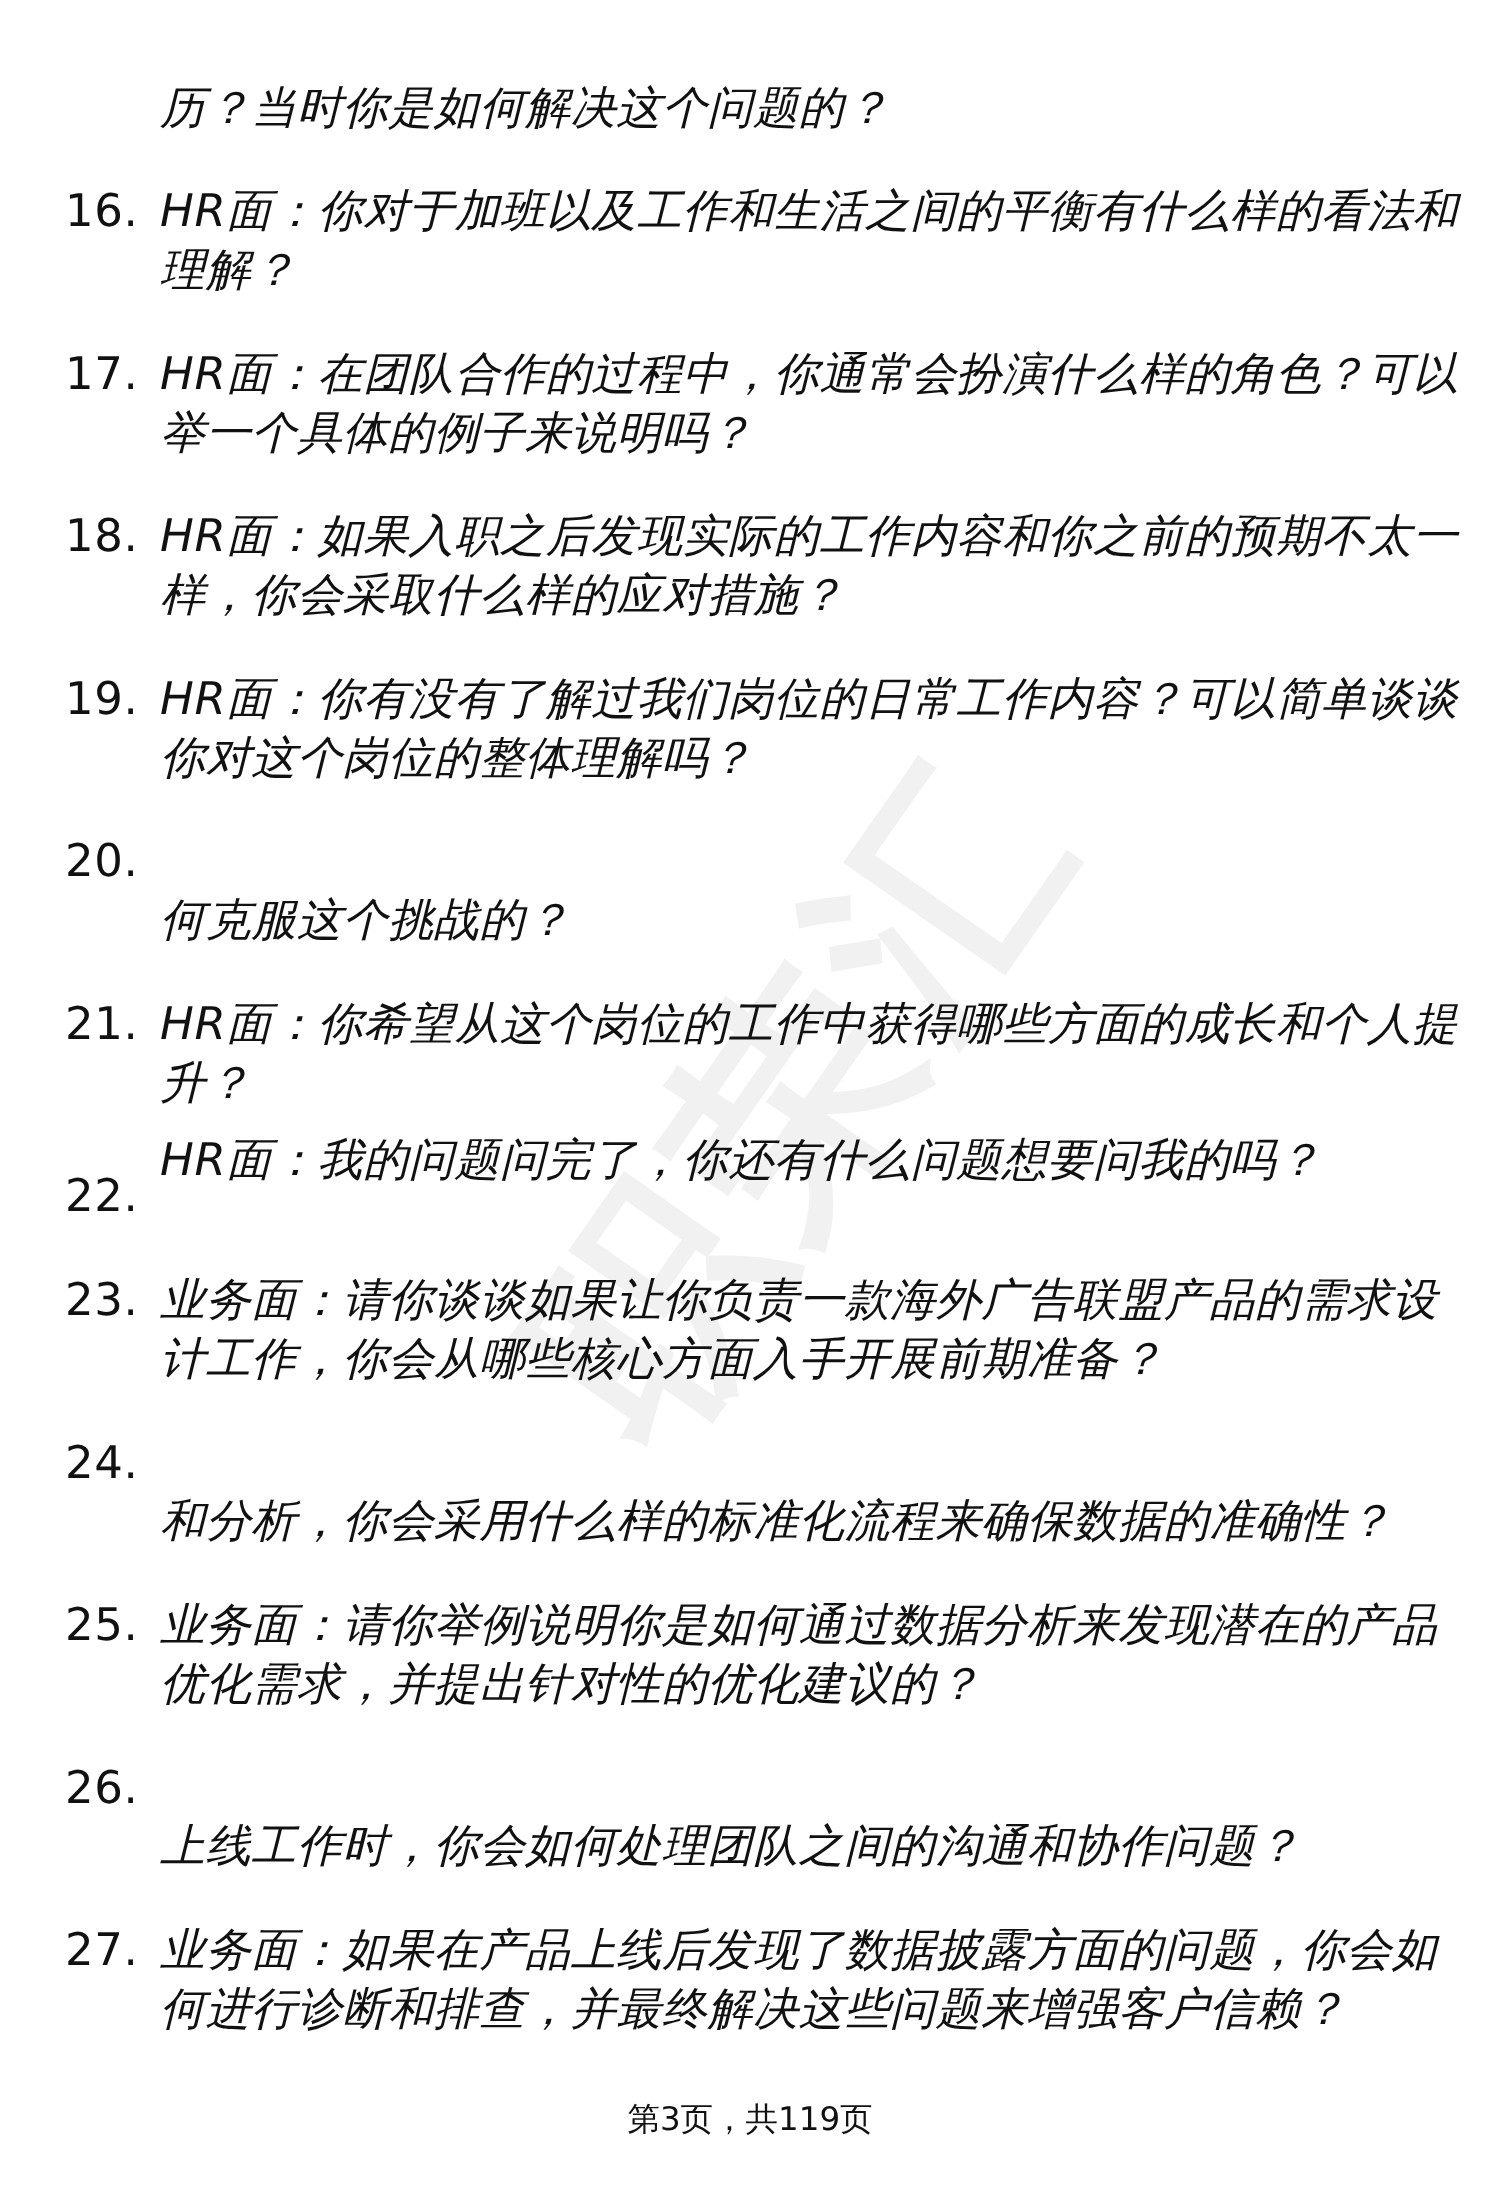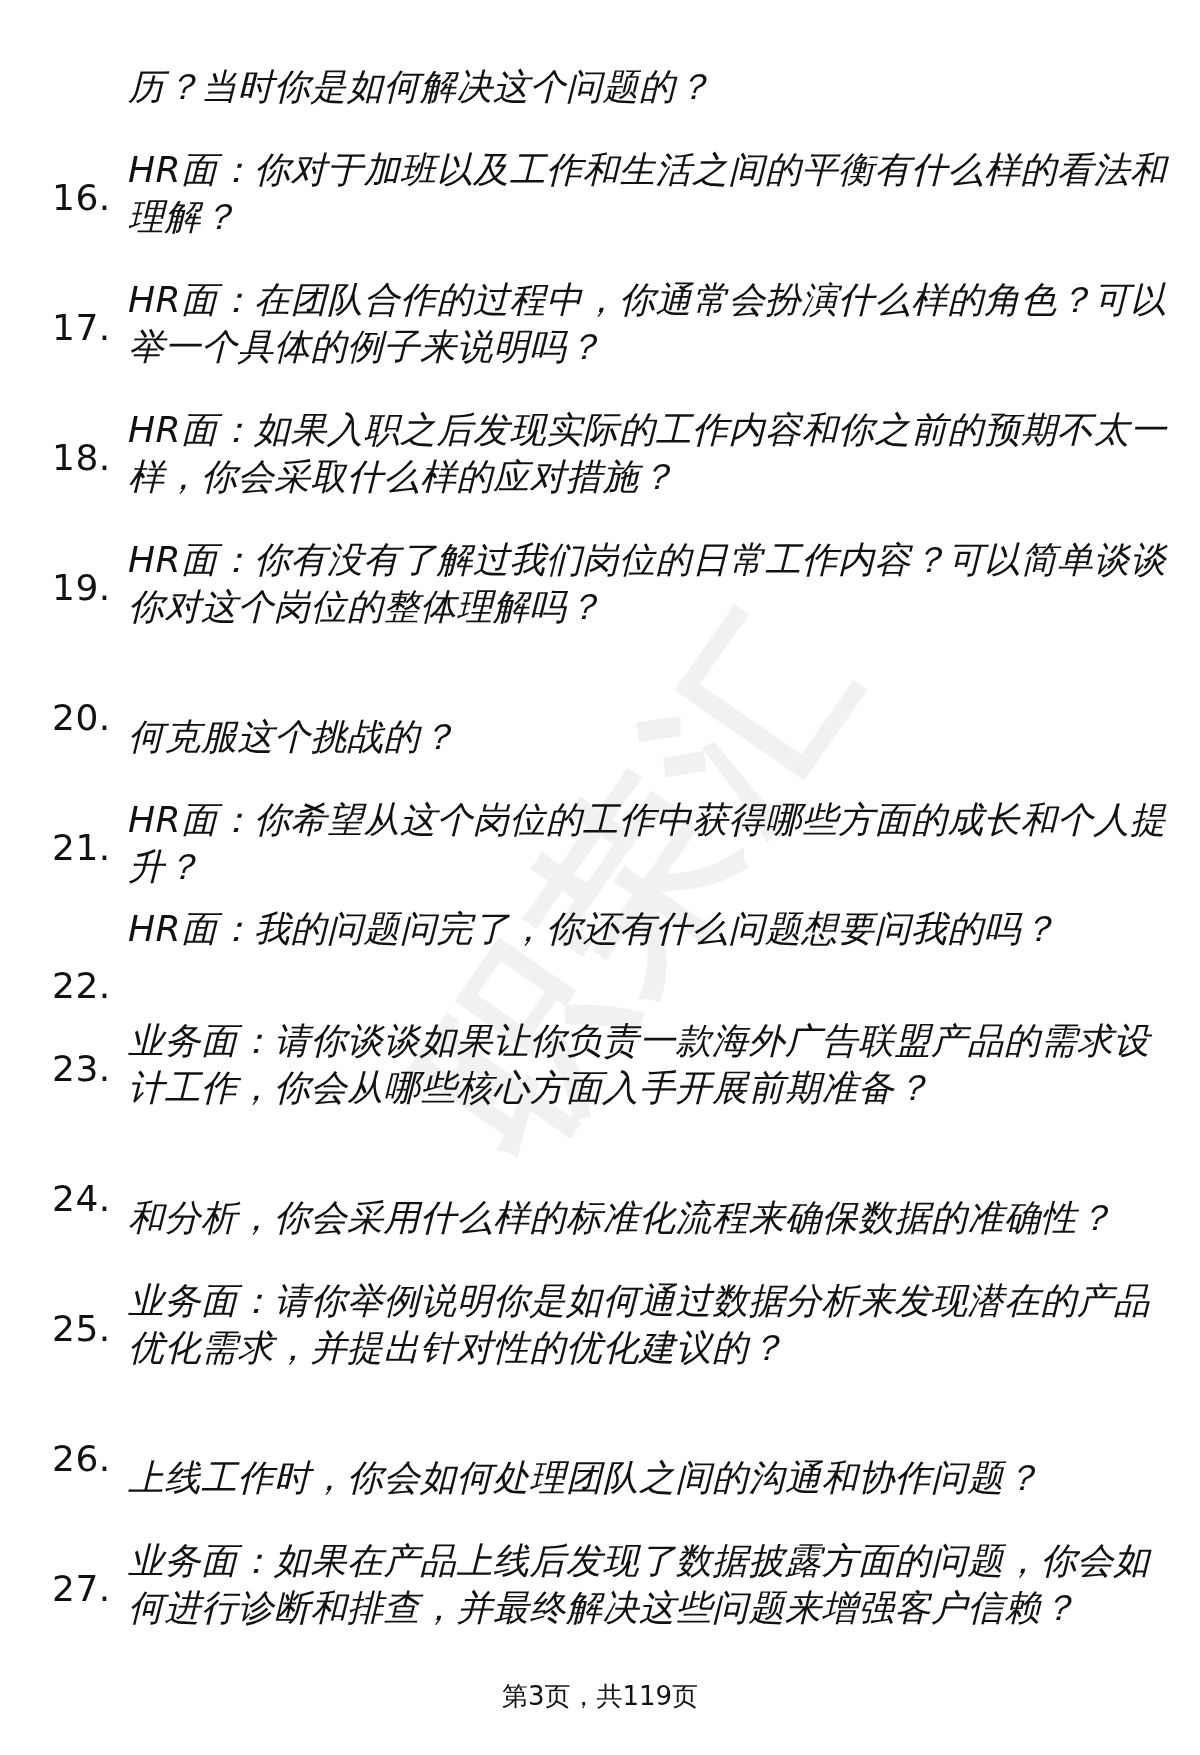--- a/index.html
+++ b/index.html
@@ -14,21 +14,21 @@
   }
   .watermark span {
     position: absolute; left: 50%; top: 50%;
     transform: translate(-50%, -50%) rotate(-55deg);
     font-size: 190px; font-weight: bold; color: #f1f1f1; white-space: nowrap; letter-spacing: 10px;
   }
   .line {
     position: absolute; font-size: 36px; line-height: 46px; height: 46px; white-space: nowrap; z-index: 1;
     letter-spacing: 0.5px;
   }
-  .num { left: 52px; margin-top: 28px; }
+  .num { left: 52px; }
   .text { left: 128px; font-style: italic; }
   .footer {
     position: absolute; left: 0; width: 1200px; top: 1676px; text-align: center;
     font-size: 26px; line-height: 40px; z-index: 1;
   }
 </style>
 </head>
 <body>
 
 <div class="page">

